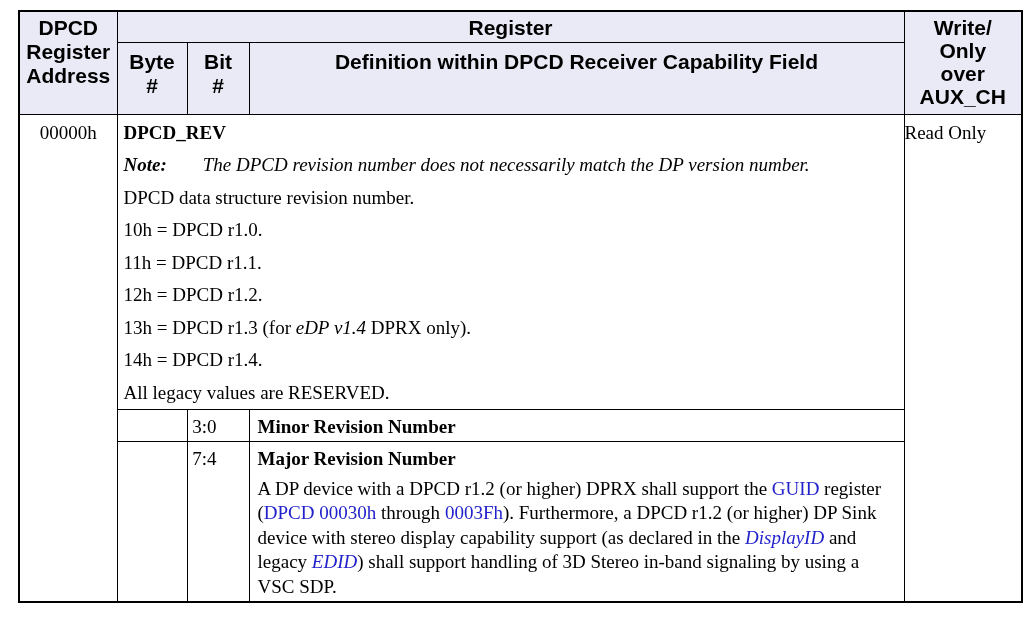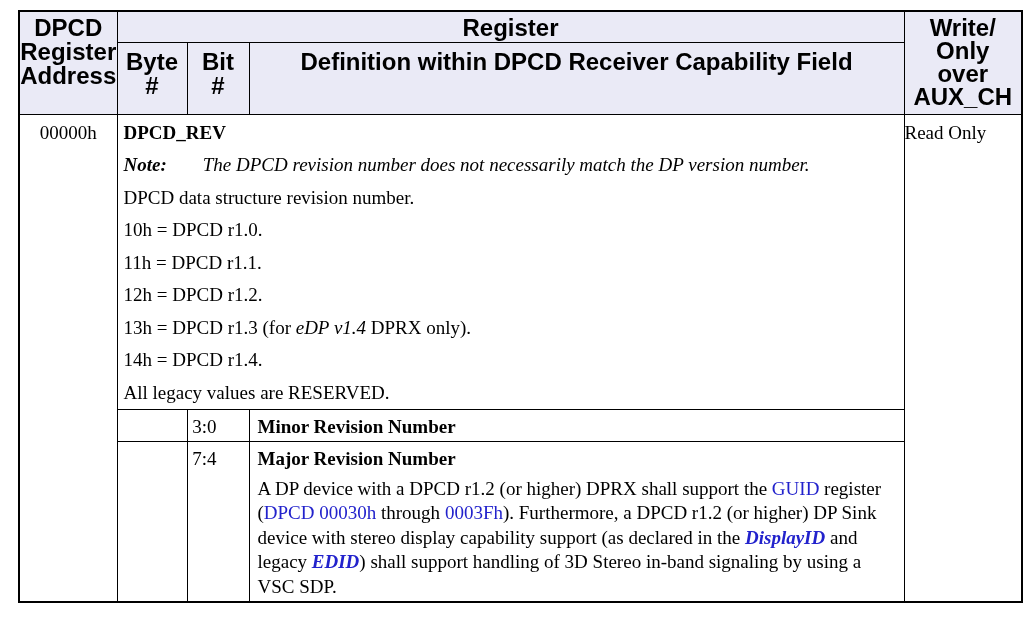--- a/index.html
+++ b/index.html
@@ -30,21 +30,21 @@
     border: 1px solid var(--border_color);
     vertical-align: top;
     overflow: hidden;
   }
 
   
   th.hcell {
     background: var(--header_bg);
     font-family: "Liberation Sans", sans-serif;
     font-weight: bold;
-    font-size: 24px;
+    font-size: 21px;
     text-align: center;
     vertical-align: top;
   }
   th.addr-h { line-height: 24px; padding-top: 4px; }
   th.register-h { line-height: 26px; padding-top: 3px; height: 31px; }
   th.aux-h { line-height: 23px; padding-top: 4px; }
   th.sub-h { line-height: 24px; padding-top: 7px; margin-top: 17px; }
 
   tr.row-h1 { height: 31px; }
   tr.row-h2 { height: 72px; }
@@ -59,21 +59,21 @@
   td.main-cell { padding: 2px 10px 0 6px; margin-left: 7px; }
   td.main-cell p { line-height: 32.5px; white-space: nowrap; }
   .bold { font-weight: bold; }
   .italic { font-style: italic; }
   .note-label { font-weight: bold; font-style: italic; margin-right: 36px; }
   td.bit-cell { text-align: right; padding: 3px 32px 0 0; line-height: 27px; }
   td.field-cell { padding: 3px 12px 0 8px; }
   td.field-cell .field-name { font-weight: bold; line-height: 28px; }
   td.field-cell .field-desc { line-height: 24.4px; margin-top: 4px; width: 640px; }
   a.doclink { color: var(--link_blue); text-decoration: none; cursor: pointer; }
-  a.doclink.italic { font-style: italic; font-weight: bold; }
+  a.doclink.italic { font-style: italic; }
 
   .watermark {
     position: absolute;
     left: 697px; top: 560px;
     font-family: "Liberation Sans", sans-serif;
     font-size: 29px;
     color: var(--watermark_gray);
     letter-spacing: 1px;
     white-space: nowrap;
     z-index: 5;

